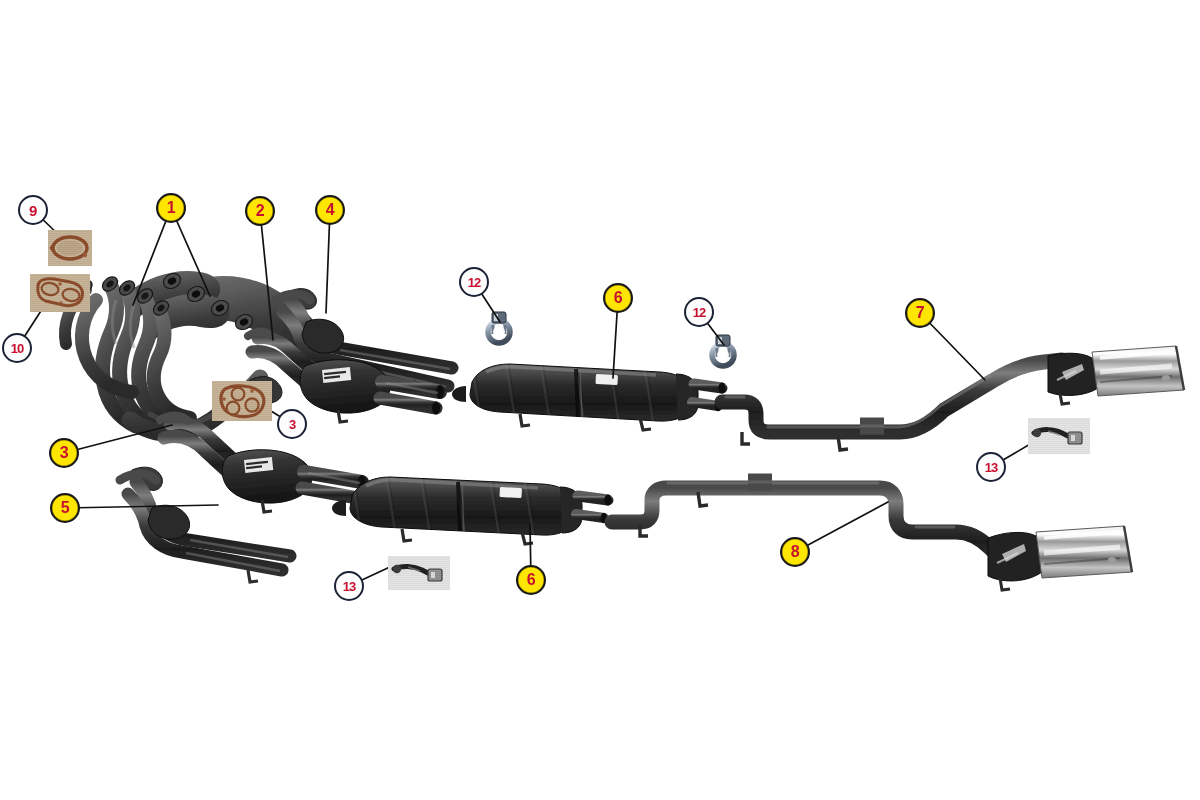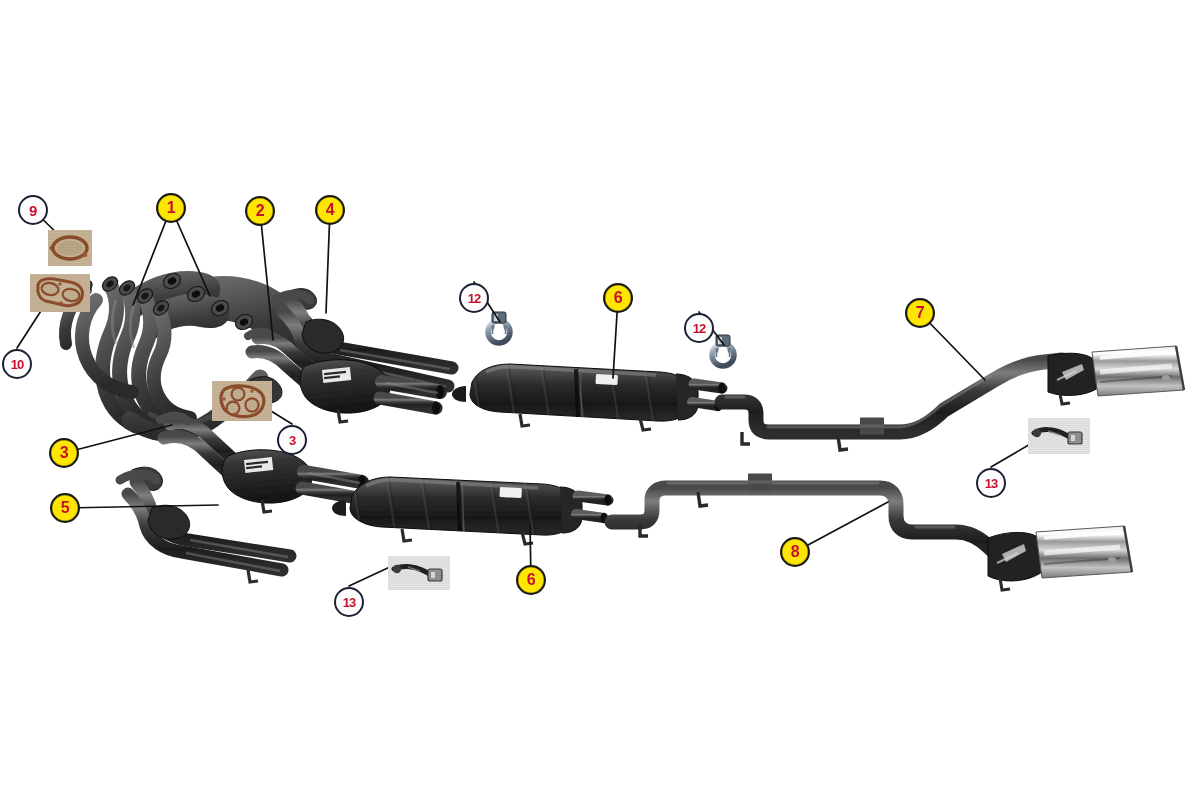--- a/index.html
+++ b/index.html
@@ -30,21 +30,21 @@
     border:2px solid #171717;
     color:#C8102E;
     box-shadow:0 0 0 0.5px #8a7a00 inset;
   }
   .callout.white{
     background:#FDFDFD;
     border:2px solid #1b2235;
     color:#C8102E;
     font-size:15px;
   }
-  .callout.white.two-digit{font-size:13px;letter-spacing:-1px;margin-top:16px;}
+  .callout.white.two-digit{font-size:13px;letter-spacing:-1px;}
 
   
   .chip{position:absolute;z-index:25;overflow:hidden;}
   .chip.gasket{background:#c6b295;}
   .chip.hanger{background:#e9e9e9;}
 
   
   .chip::after{
     content:"";position:absolute;inset:0;
     background:

